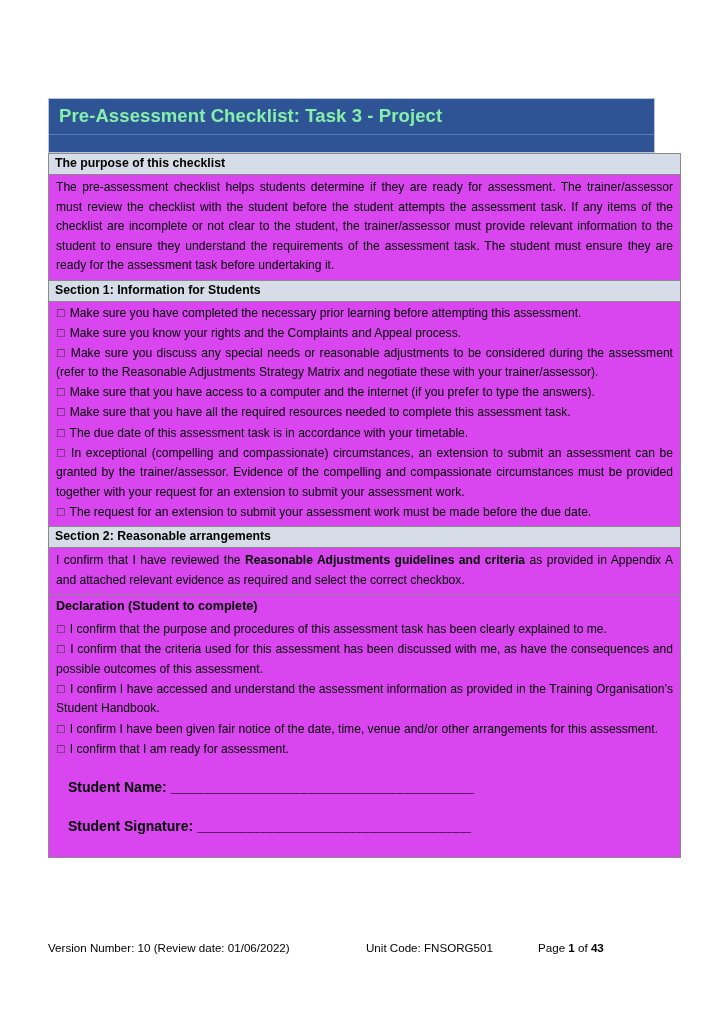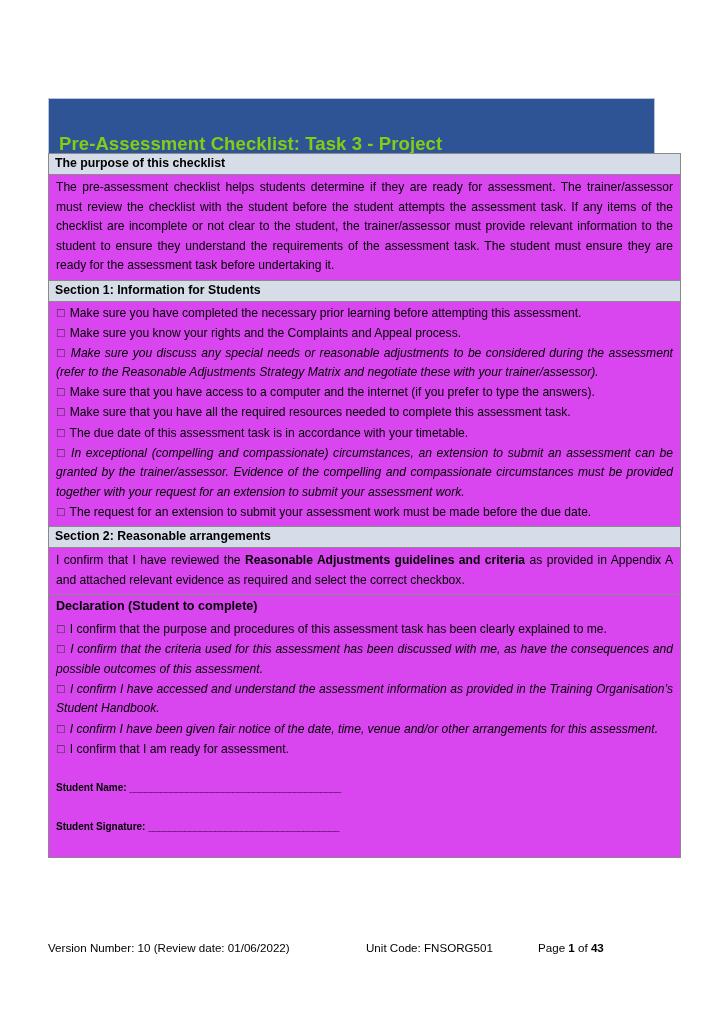--- a/index.html
+++ b/index.html
@@ -35,27 +35,26 @@
     box-sizing: border-box;
   }
   .title-banner .band-main {
     padding: 6px 10px 7px 10px;
     border-bottom: 1px solid #5b7cb5;
   }
   .title-banner .band-sub {
     height: 17px;
   }
   .title-text {
-    color: #84cc16;
+    color: #86efac;
     font-size: 18.5px;
     font-weight: bold;
     letter-spacing: 0.1px;
     line-height: 22px;
     white-space: nowrap;
-    margin-top: 28px;
   }
 
   
   .doc-table {
     position: absolute;
     left: 48px;
     top: 153px;
     width: 633px;
     border: 1px solid #8a8a8a;
     box-sizing: border-box;
@@ -97,21 +96,20 @@
   }
   .check-item {
     font-size: 12.1px;
     line-height: 19.6px;
     margin: 0 0 0.5px 0;
     text-align: left;
   }
   .check-item.justified {
     text-align: justify;
     text-align-last: left;
-    font-style: italic;
   }
   .cb {
     font-family: "DejaVu Sans", sans-serif;
     font-size: 10.5px;
     color: #3a3a3a;
     padding-right: 1px;
   }
 
   
   .plain-head {
@@ -119,25 +117,26 @@
     font-size: 12.6px;
     font-weight: bold;
     line-height: 17px;
   }
 
   
   .sig-area {
     padding: 16px 7px 22px 7px;
   }
   .sig-line {
-    font-size: 10px;
+    font-size: 14px;
     font-weight: bold;
     line-height: 17px;
     margin-bottom: 22px;
     white-space: nowrap;
+    margin-left: 12px;
   }
   .sig-line:last-child {
     margin-bottom: 0;
   }
   .sig-rule {
     font-weight: bold;
     letter-spacing: -0.4px;
   }
 
   

